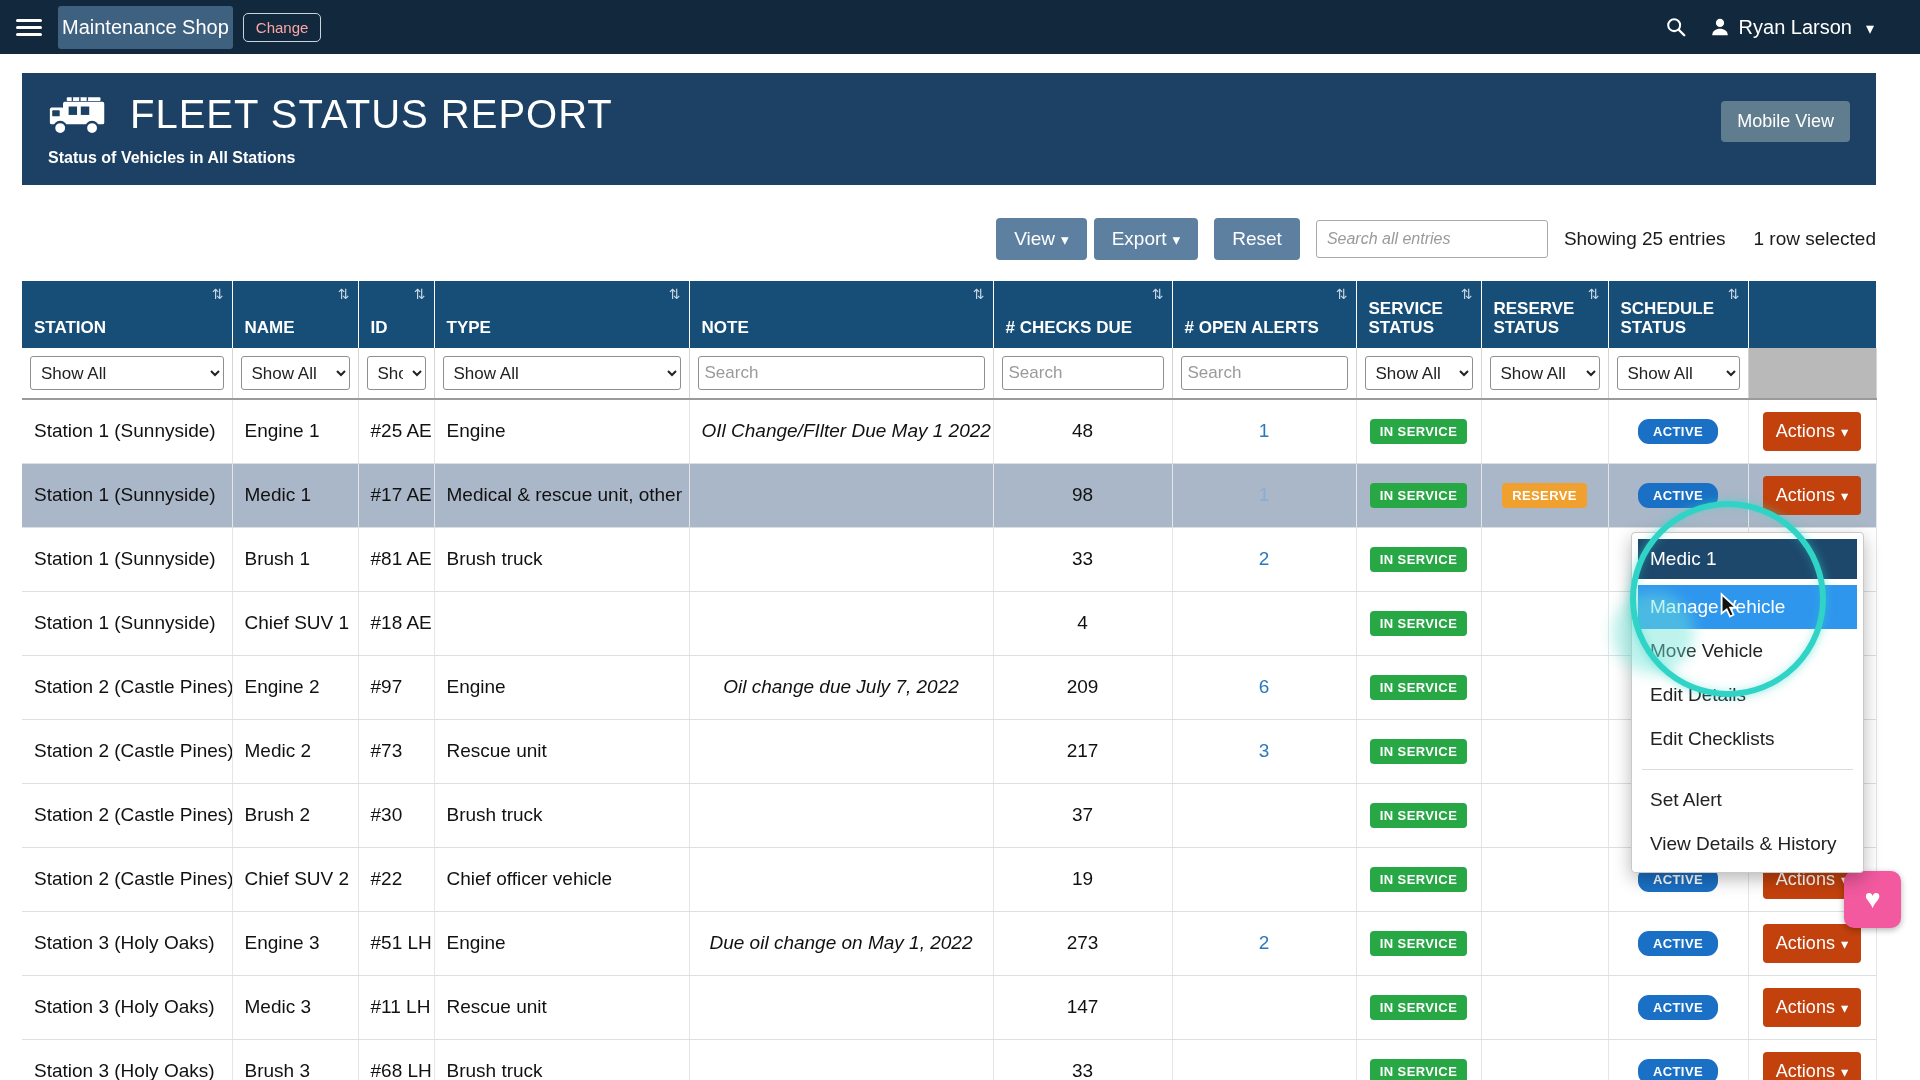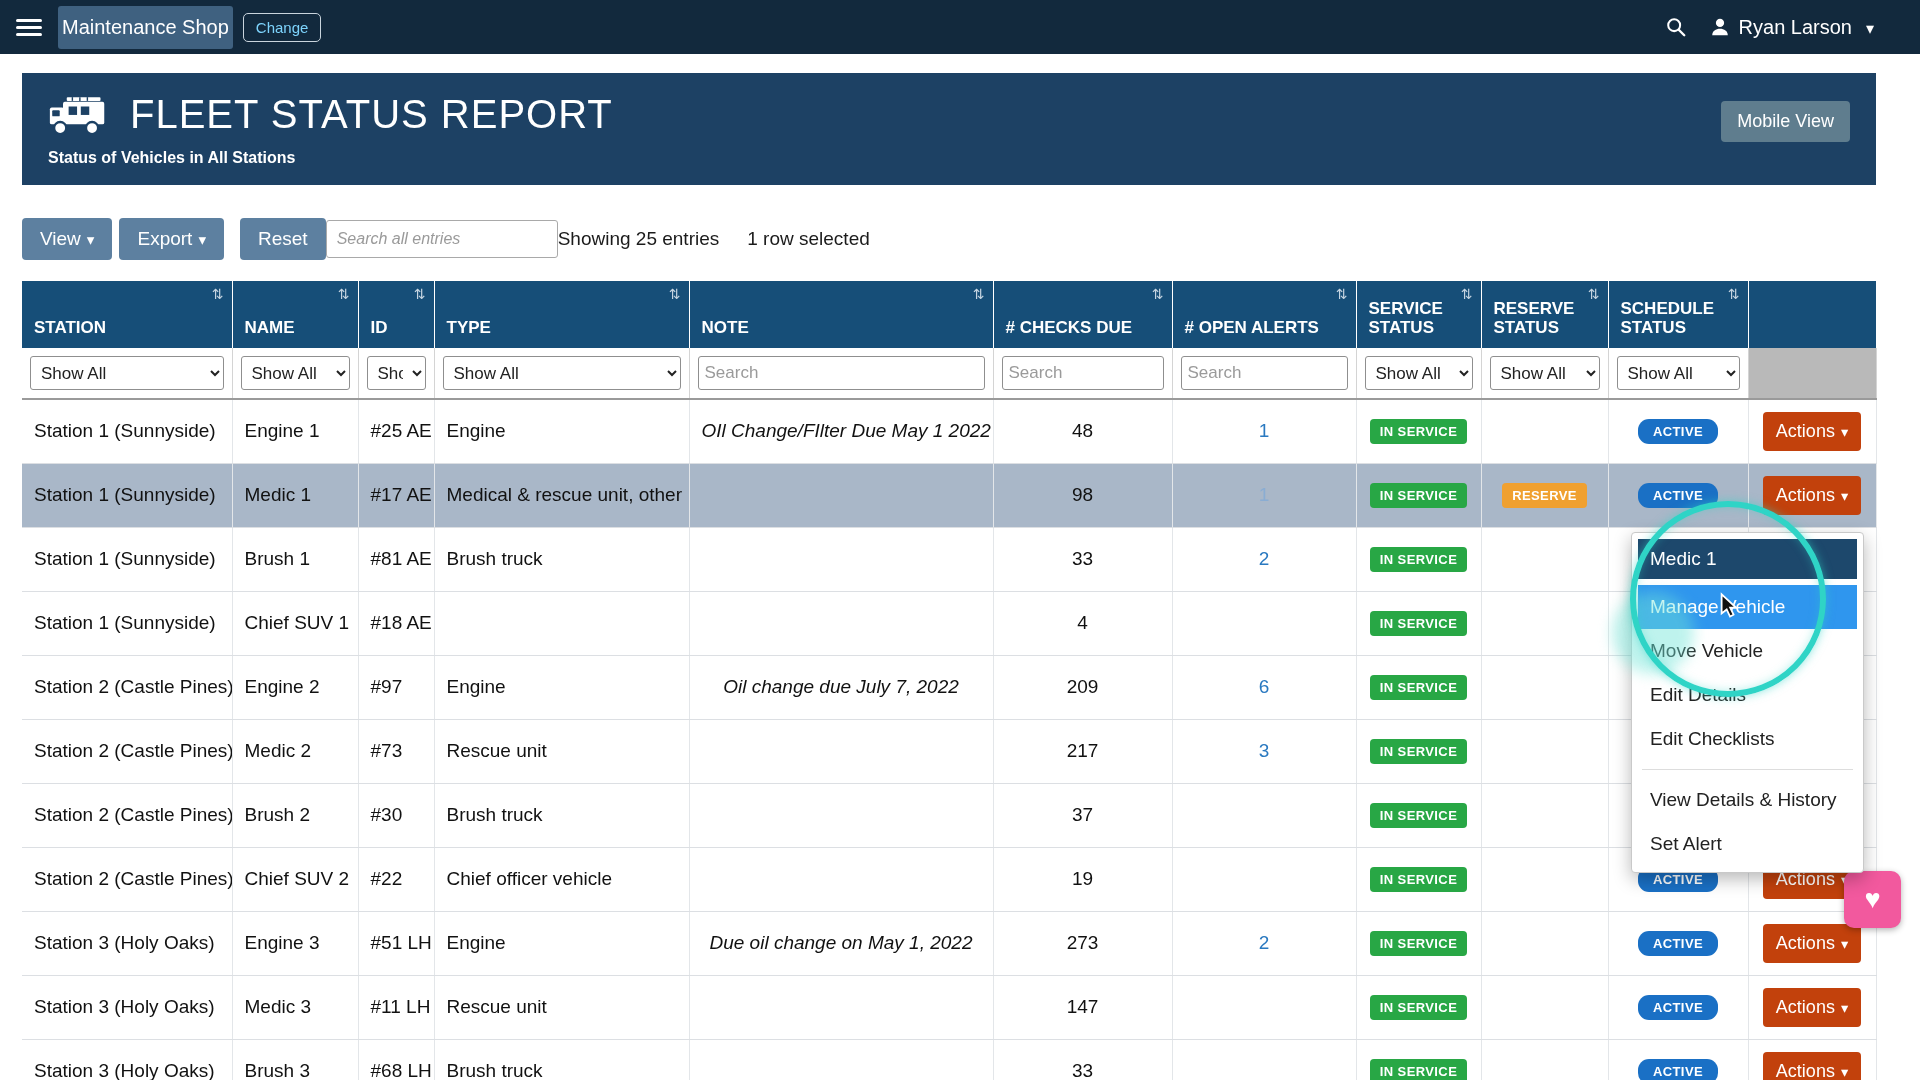--- a/index.html
+++ b/index.html
@@ -10,36 +10,36 @@
   }
 
   
   .topbar {
     height:54px; background:#12293d; display:flex; align-items:center;
     padding:0 46px 0 16px;
   }
   .hamburger { width:26px; display:flex; flex-direction:column; gap:4px; cursor:pointer; margin-right:16px; }
   .hamburger span { display:block; height:3px; background:#fff; border-radius:2px; }
   .app-label { background:#3f6180; color:#fff; font-size:20px; padding:10px 4px; border-radius:3px; cursor:pointer; }
-  .change-btn { margin-left:10px; background:transparent; color:#7dd3fc; font-size:15px;
+  .change-btn { margin-left:10px; background:transparent; color:#fca5a5; font-size:15px;
     border:1px solid #c9d4dd; border-radius:5px; padding:5px 12px; font-family:inherit; cursor:pointer; }
   .tb-right { margin-left:auto; display:flex; align-items:flex-start; gap:22px; color:#fff; font-size:20px; }
   .tb-user { display:flex; align-items:center; gap:8px; cursor:pointer; }
   .caret::after { content:"▾"; margin-left:6px; font-size:0.8em; }
 
   
   .banner { margin:19px 44px 0 22px; background:#1d4164; color:#fff; padding:18px 26px 18px 26px; position:relative; }
   .banner-row { display:flex; align-items:center; gap:22px; }
   .banner-title { font-size:40px; font-weight:400; letter-spacing:1px; }
   .banner-sub { font-size:16px; font-weight:bold; margin-top:12px; }
   .mobile-view-btn { position:absolute; top:28px; right:26px; background:#5f7d8e; color:#fff; border:none;
     border-radius:4px; padding:10px 16px; font-size:18px; font-family:inherit; cursor:pointer; }
 
   
-  .toolbar { margin:33px 44px 0 22px; display:flex; align-items:center; justify-content:flex-start; }
+  .toolbar { margin:33px 44px 0 22px; display:flex; align-items:center; justify-content:flex-end;gap:16px; }
   .toolbar-left { display:flex; align-items:center; gap:7px; }
   .btn-steel { background:#5d80a0; color:#fff; border:none; border-radius:4px; padding:10px 18px;
     font-size:19px; font-family:inherit; cursor:pointer; }
   .btn-reset { margin-left:9px; }
   .search-all { width:232px; height:38px; border:1px solid #a9a9a9; border-radius:3px; font-size:16px;
     font-family:inherit; padding:0 10px; color:#333;font-style:italic; }
   .search-all::placeholder { color:#9a9a9a; }
   .toolbar-right { display:flex; align-items:center; gap:28px; font-size:19px; color:#1b1b1b; }
 
   
@@ -381,22 +381,22 @@
 </tbody>
 </table>
 
 <div class="dropdown-menu">
   <div class="menu-header">Medic 1</div>
   <div class="menu-item highlight">Manage Vehicle</div>
   <div class="menu-item">Move Vehicle</div>
   <div class="menu-item">Edit Details</div>
   <div class="menu-item">Edit Checklists</div>
   <div class="menu-divider"></div>
+  <div class="menu-item">Set Alert</div>
   <div class="menu-item">View Details &amp; History</div>
-  <div class="menu-item">Set Alert</div>
 </div>
 
 <div class="click-blob"></div>
 <div class="click-ring"></div>
 <svg class="cursor" viewBox="0 0 24 24" width="27" height="27">
   <path d="M5 2 L5 19 L9.5 15.5 L12.5 21.8 L15.6 20.2 L12.6 14 L18 14 Z" fill="#111" stroke="#fff" stroke-width="1.6"></path>
 </svg>
 
 <button class="feedback-btn">
   <span class="feedback-heart">♥</span>

